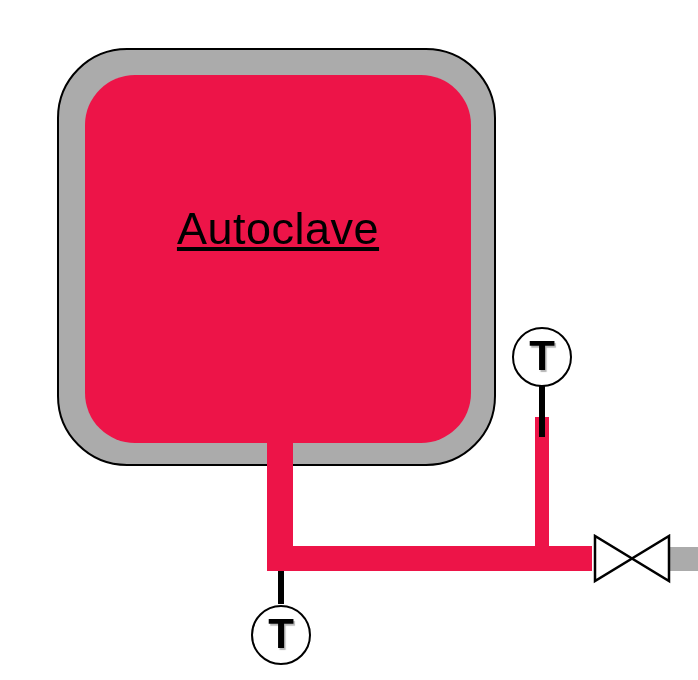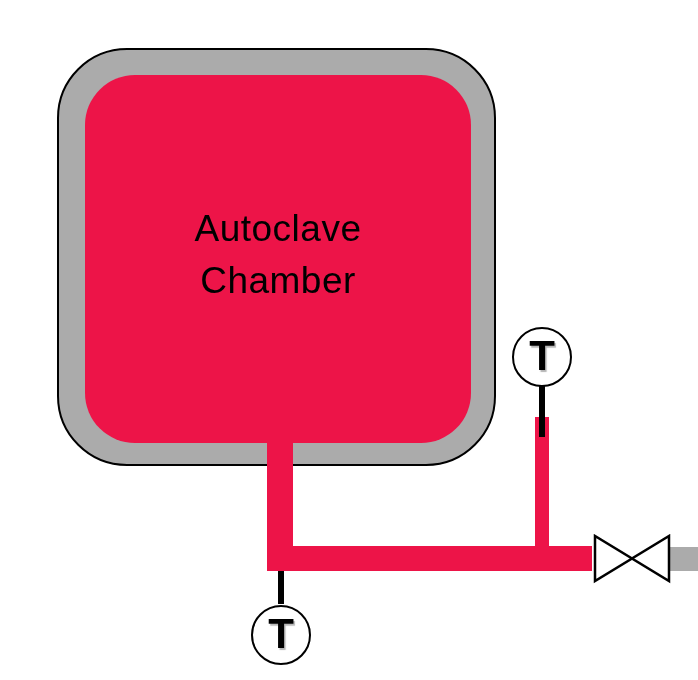--- a/index.html
+++ b/index.html
@@ -30,24 +30,25 @@
     left: 85px; top: 75px;
     width: 386px; height: 368px;
     background: #ED1448;
     border-radius: 50px;
   }
   .chamber-label {
     position: absolute;
     left: 85px; top: 203px;
     width: 386px;
     text-align: center;
-    font-size: 37px;
+    font-size: 45px;
     line-height: 52px;
     color: #000000;
     letter-spacing: 0.5px;
+    text-decoration: underline;
   }
   
   .pipe {
     position: absolute;
     background: #ED1448;
   }
   .pipe-vertical-a  { left: 267px; top: 440px; width: 26px;  height: 131px; }
   .pipe-horizontal  { left: 267px; top: 546px; width: 325px; height: 25px;  }
   .pipe-vertical-b  { left: 535px; top: 417px; width: 14px;  height: 135px; }
   .pipe-outlet-stub {
@@ -97,21 +98,20 @@
   <div class="chamber-outer"></div>
   <div class="chamber-inner"></div>
 
   <div class="pipe pipe-vertical-a"></div>
   <div class="pipe pipe-vertical-b"></div>
   <div class="pipe pipe-horizontal"></div>
   <div class="pipe-outlet-stub"></div>
 
   <div class="chamber-label">
     <div>Autoclave</div>
-    <div>Chamber</div>
   </div>
 
   <div class="sensor-line sensor-line-bottom"></div>
   <div class="sensor-line sensor-line-top"></div>
 
   <div class="sensor-circle sensor-circle-bottom">
     <span>T</span>
   </div>
   <div class="sensor-circle sensor-circle-top">
     <span>T</span>

